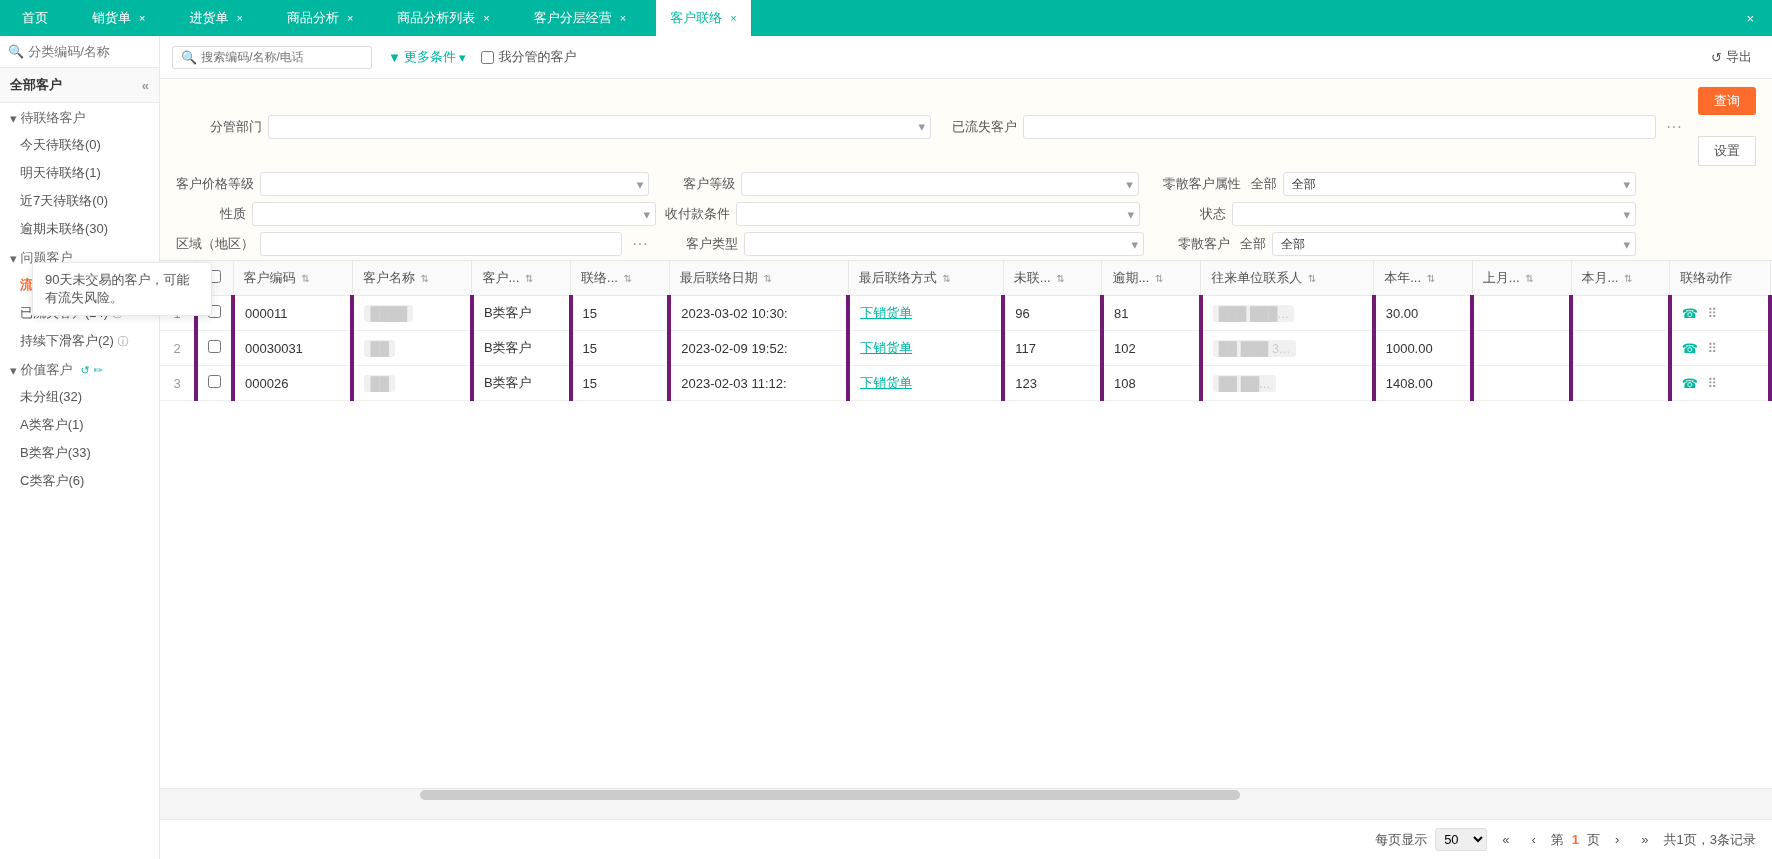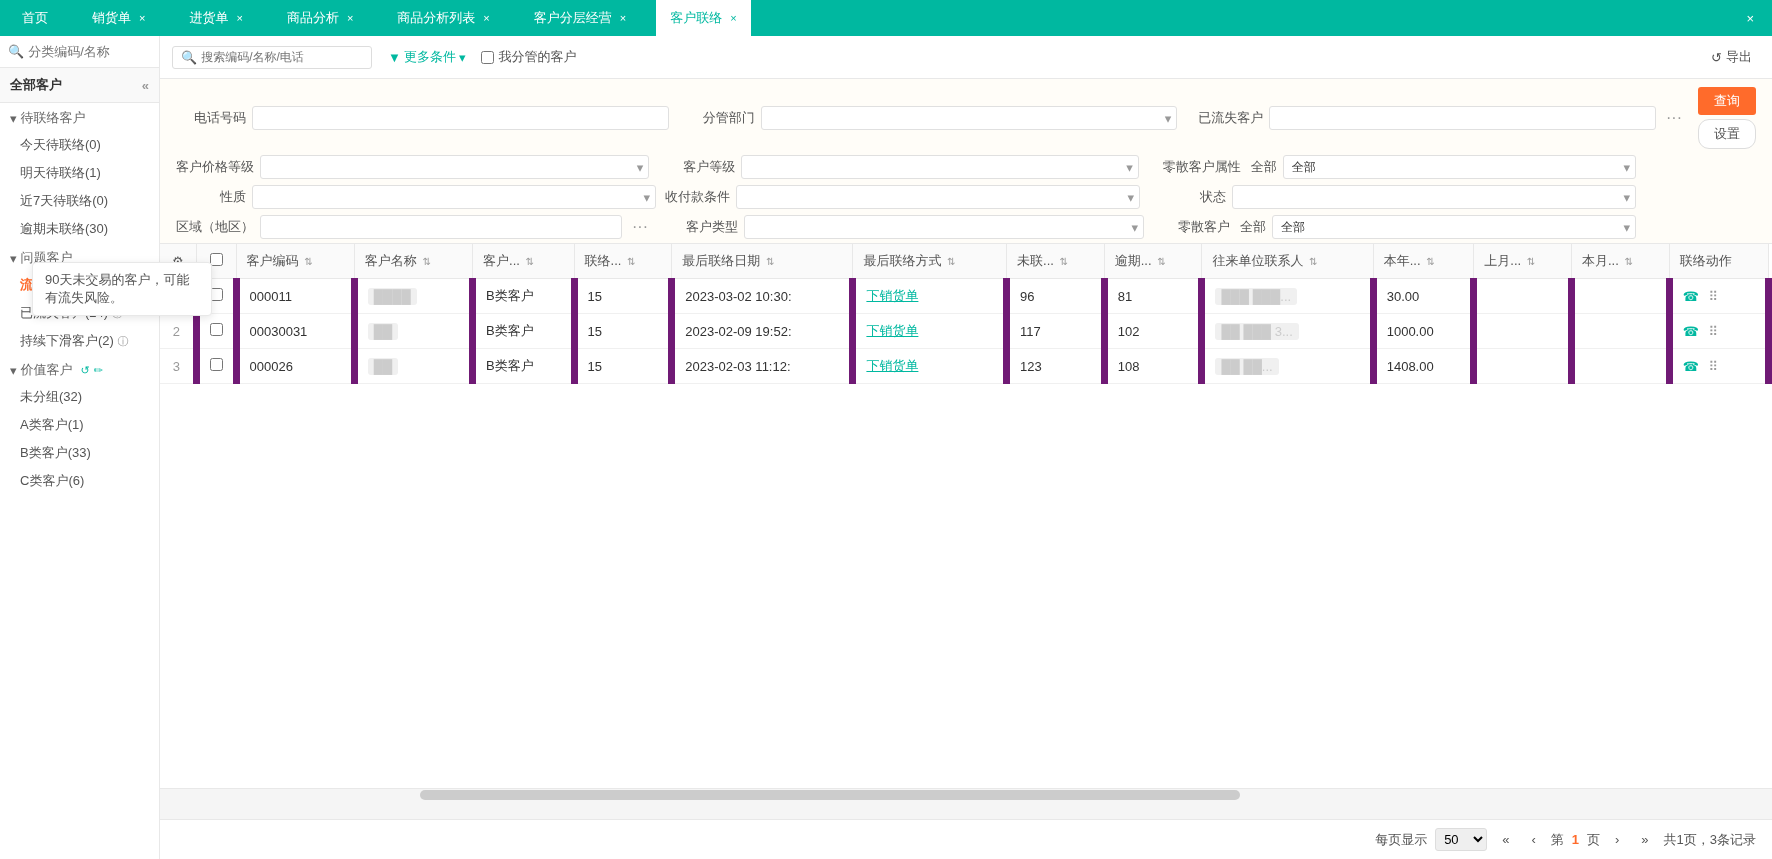--- a/index.html
+++ b/index.html
@@ -235,21 +235,21 @@
       border: none;
       border-radius: 3px;
       padding: 5px 16px;
       cursor: pointer;
       font-size: 13px;
     }
     .btn-settings {
       background: #fff;
       color: #555;
       border: 1px solid #ddd;
-      border-radius: 11px;
+      border-radius: 0;
       padding: 5px 12px;
       cursor: pointer;
       font-size: 13px;
     }
 
     
     .table-container {
       flex: 1;
       overflow: auto;
       background: #fff;
@@ -271,21 +271,21 @@
       border-right: 1px solid #e8e8e8;
       white-space: nowrap;
     }
     thead th .sort-icon { color: #999; font-size: 10px; margin-left: 2px; }
     tbody tr {
       border-bottom: 1px solid #f0f0f0;
     }
     tbody td {
       padding: 8px 10px;
       color: #333;
-      border-right: 7px solid #701a75;
+      border-right: 4px solid #701a75;
       white-space: nowrap;
     }
     .link-text { color: #00b8a0; cursor: pointer; text-decoration: underline; }
     .blurred { color: #ccc; background: #f0f0f0; border-radius: 3px; padding: 1px 6px; }
     .row-num { color: #999; text-align: center; }
 
     
     .table-footer {
       background: #fff;
       border-top: 1px solid #e8e8e8;
@@ -453,38 +453,34 @@
       <div class="toolbar-spacer"></div>
       <div class="export-btn">
         <span>↺</span>
         <span>导出</span>
       </div>
     </div>
 
     <div style="background:#fffdf8; border-bottom:1px solid #e8e8e8; padding:8px 16px 4px 16px; position:relative;">
 
       <div class="filter-row">
-        <div class="filter-field">
-          <span class="filter-label">电话号码</span>
-          <input class="filter-input" type="text" style="">
-        </div>
         <div class="filter-field" style="margin-left:16px;">
           <span class="filter-label">分管部门</span>
           <div class="filter-select-wrap">
             <select><option></option></select>
             <span class="arrow-down">▾</span>
           </div>
         </div>
         <div class="filter-field" style="margin-left:16px;">
           <span class="filter-label">已流失客户</span>
           <input class="filter-input" type="text" style="">
           <span class="filter-more-btn">···</span>
         </div>
 
-        <div style="display:flex; flex-direction:column; gap:4px; margin-left:12px;">
+        <div style="display:flex; flex-direction:column; gap:21px; margin-left:12px;">
           <button class="btn-query">查询</button>
           <button class="btn-settings">设置</button>
         </div>
       </div>
 
       <div class="filter-row">
         <div class="filter-field">
           <span class="filter-label">客户价格等级</span>
           <div class="filter-select-wrap">
             <select><option></option></select>

